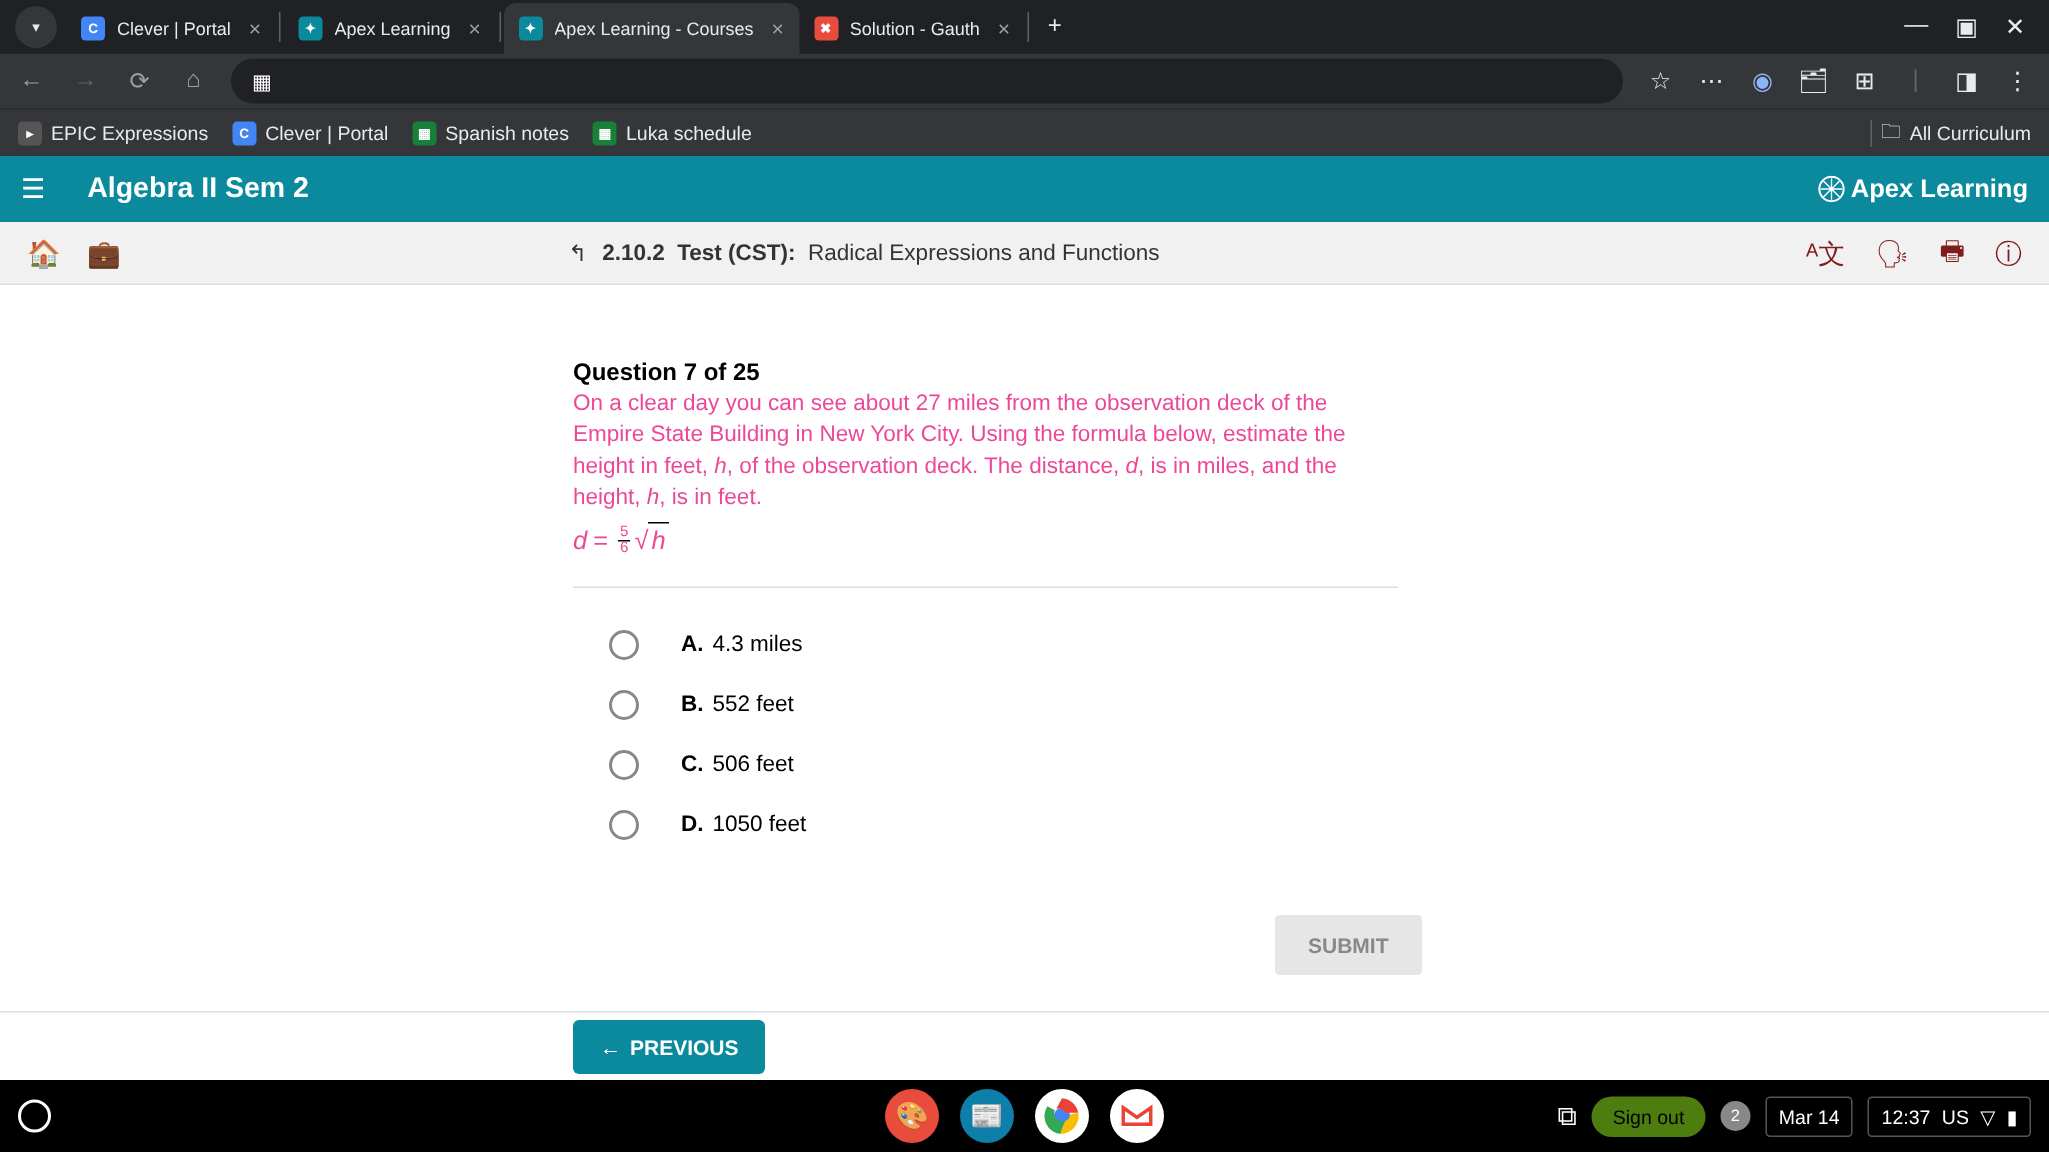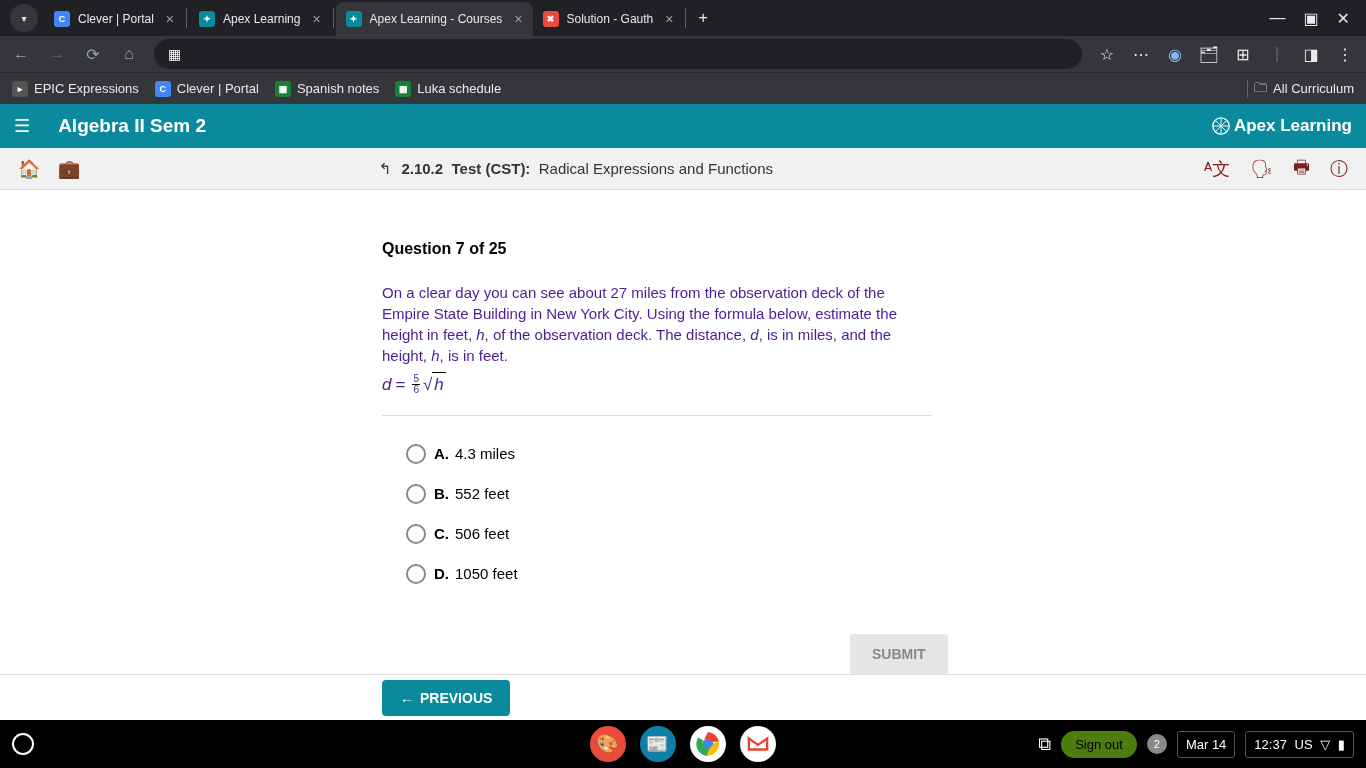--- a/index.html
+++ b/index.html
@@ -39,31 +39,31 @@
 .apex-logo { width: 18px; height: 18px; }
 
 
 .sub-header { background: #f1f1f1; height: 42px; display: flex; align-items: center; padding: 0 18px; gap: 18px; color: #555; border-bottom: 1px solid #ddd; }
 .sub-icon { font-size: 18px; color: #666; }
 .sub-center { margin-left: 280px; display: flex; align-items: center; gap: 10px; font-size: 15px; color: #333; }
 .sub-right { margin-left: auto; display: flex; align-items: center; gap: 20px; color: #7f1d1d; font-size: 18px; }
 
 
 .content { padding: 50px 0 0 382px; width: 930px; }
-.question-header { font-weight: bold; font-size: 16px; margin-bottom: 24px; }
-.question-text { font-size: 15px; line-height: 1.4; color: #4c1d95; max-width: 550px; }
+.question-header { font-weight: bold; font-size: 16px; }
+.question-text { font-size: 15px; line-height: 1.4; color: #ec4899; max-width: 550px; }
 .question-text i { font-style: italic; }
 .formula { font-family: 'Times New Roman', serif; font-size: 17px; margin-top: 6px; font-style: italic; display: flex; align-items: center; }
 .frac { display: inline-flex; flex-direction: column; align-items: center; font-size: 10px; line-height: 1; margin: 0 3px; font-style: normal; }
 .frac .num { border-bottom: 1px solid #000; padding: 0 1px; }
 .sqrt-sym { font-style: normal; }
 .divider { border-top: 1px solid #ddd; margin: 18px 0 28px 0; width: 550px; }
 
 .options { padding-left: 24px; }
-.option { display: flex; align-items: center; gap: 8px; margin-bottom: 20px; font-size: 15px; }
+.option { display: flex; align-items: center; gap: 28px; margin-bottom: 20px; font-size: 15px; }
 .radio { width: 20px; height: 20px; border: 2px solid #888; border-radius: 50%; flex-shrink: 0; }
 .opt-letter { font-weight: bold; margin-right: 6px; }
 
 .submit-btn { background: #e6e6e6; color: #888; border: none; padding: 12px 22px; font-size: 14px; font-weight: 600; border-radius: 3px; margin-left: 468px; margin-top: 30px; }
 
 
 .bottom-nav { position: absolute; bottom: 48px; left: 0; right: 0; height: 46px; border-top: 1px solid #ddd; background: #fff; display: flex; align-items: center; padding-left: 382px; }
 .prev-btn { background: #0b8a9e; color: #fff; border: none; padding: 10px 18px; font-size: 14px; font-weight: 600; border-radius: 4px; display: flex; align-items: center; gap: 6px; }
 
 

